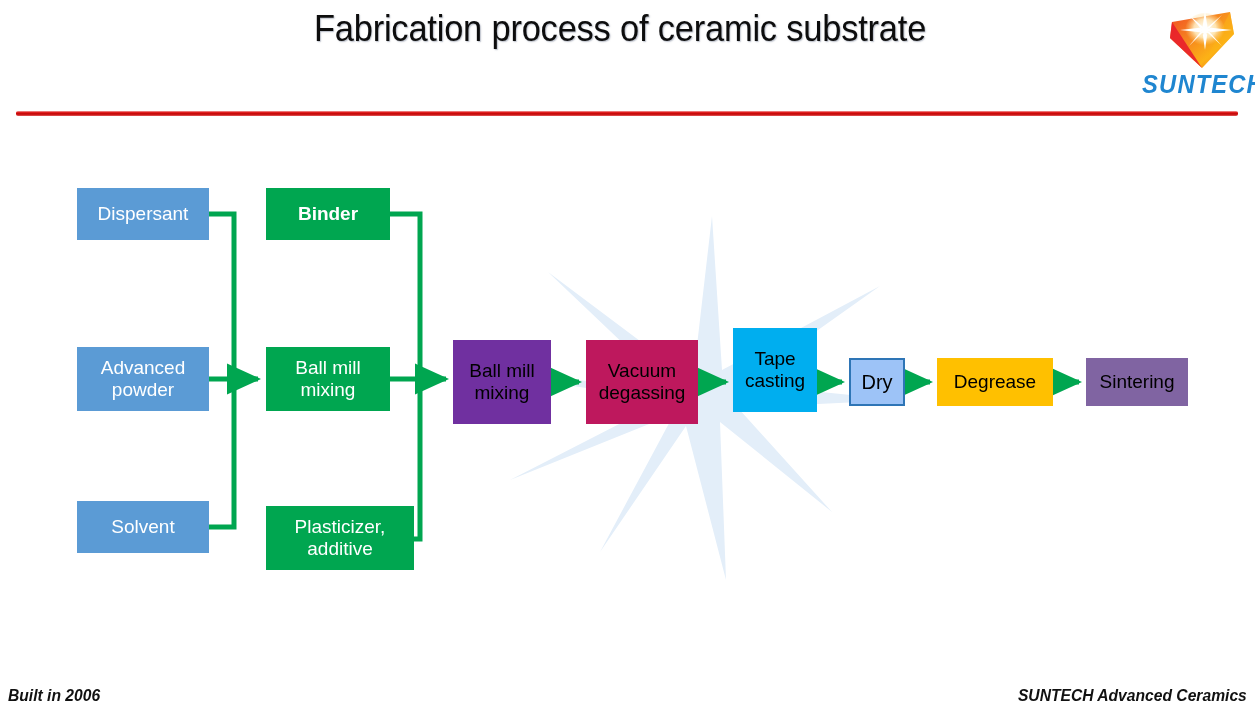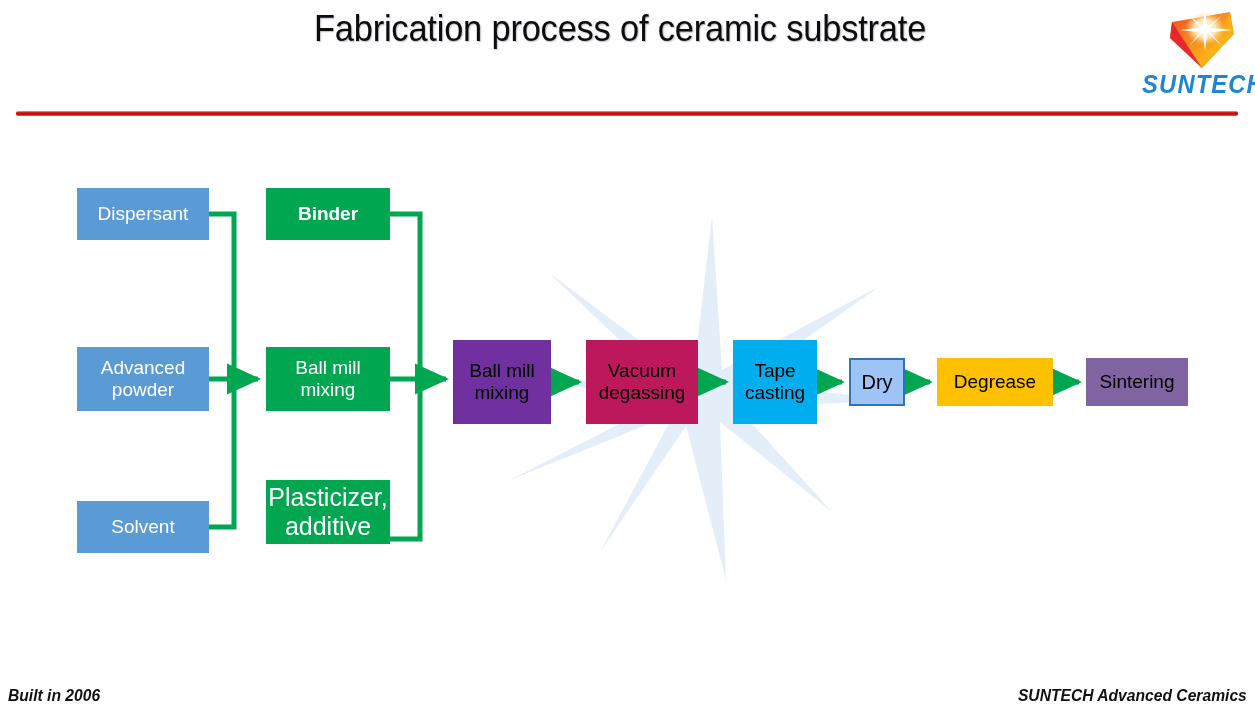--- a/index.html
+++ b/index.html
@@ -233,30 +233,30 @@
   <div class="fbox blue" style="left:77px; top:347px; width:132px; height:64px; font-size:19px;">Advanced
 powder</div>
 
   <div class="fbox green bold" style="left:266px; top:188px; width:124px; height:52px; font-size:19px;">Binder</div>
 
   <div class="fbox blue" style="left:77px; top:501px; width:132px; height:52px; font-size:19px;">Solvent</div>
 
   <div class="fbox green" style="left:266px; top:347px; width:124px; height:64px; font-size:19px;">Ball mill
 mixing</div>
 
-  <div class="fbox green" style="left:266px; top:480px; width:124px; height:64px; font-size:25px;">Plasticizer,
+  <div class="fbox green" style="left:266px; top:506px; width:148px; height:64px; font-size:19px;">Plasticizer,
 additive</div>
 
   <div class="fbox purple" style="left:453px; top:340px; width:98px; height:84px; font-size:19px;">Ball mill
 mixing</div>
 
   <div class="fbox crimson" style="left:586px; top:340px; width:112px; height:84px; font-size:19px;">Vacuum
 degassing</div>
 
-  <div class="fbox cyan" style="left:733px; top:340px; width:84px; height:84px; font-size:19px;">Tape
+  <div class="fbox cyan" style="left:733px; top:328px; width:84px; height:84px; font-size:19px;">Tape
 casting</div>
 
   <div class="fbox lightblue" style="left:849px; top:358px; width:56px; height:48px; font-size:20px;">Dry</div>
 
   <div class="fbox amber" style="left:937px; top:358px; width:116px; height:48px; font-size:19px;">Degrease</div>
 
   <div class="fbox mauve" style="left:1086px; top:358px; width:102px; height:48px; font-size:19px;text-align:right;">Sintering</div>
 
   <div id="footer-left" class="footer-text">Built in 2006</div>
 

